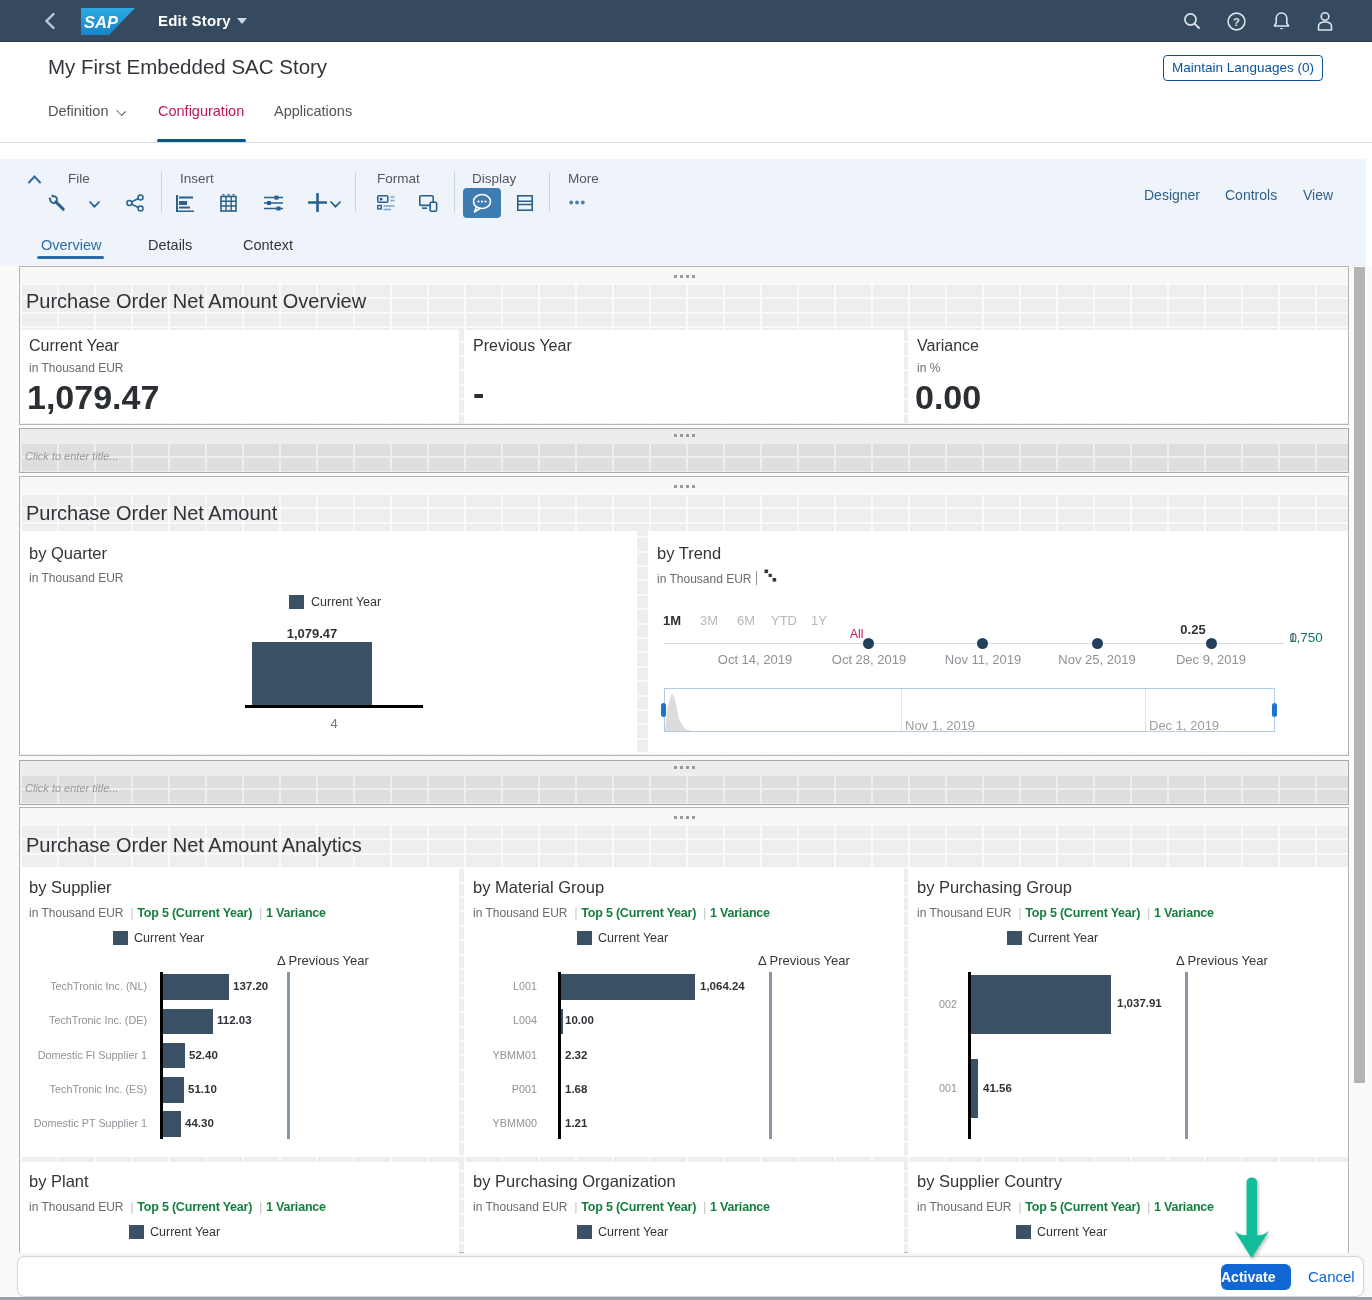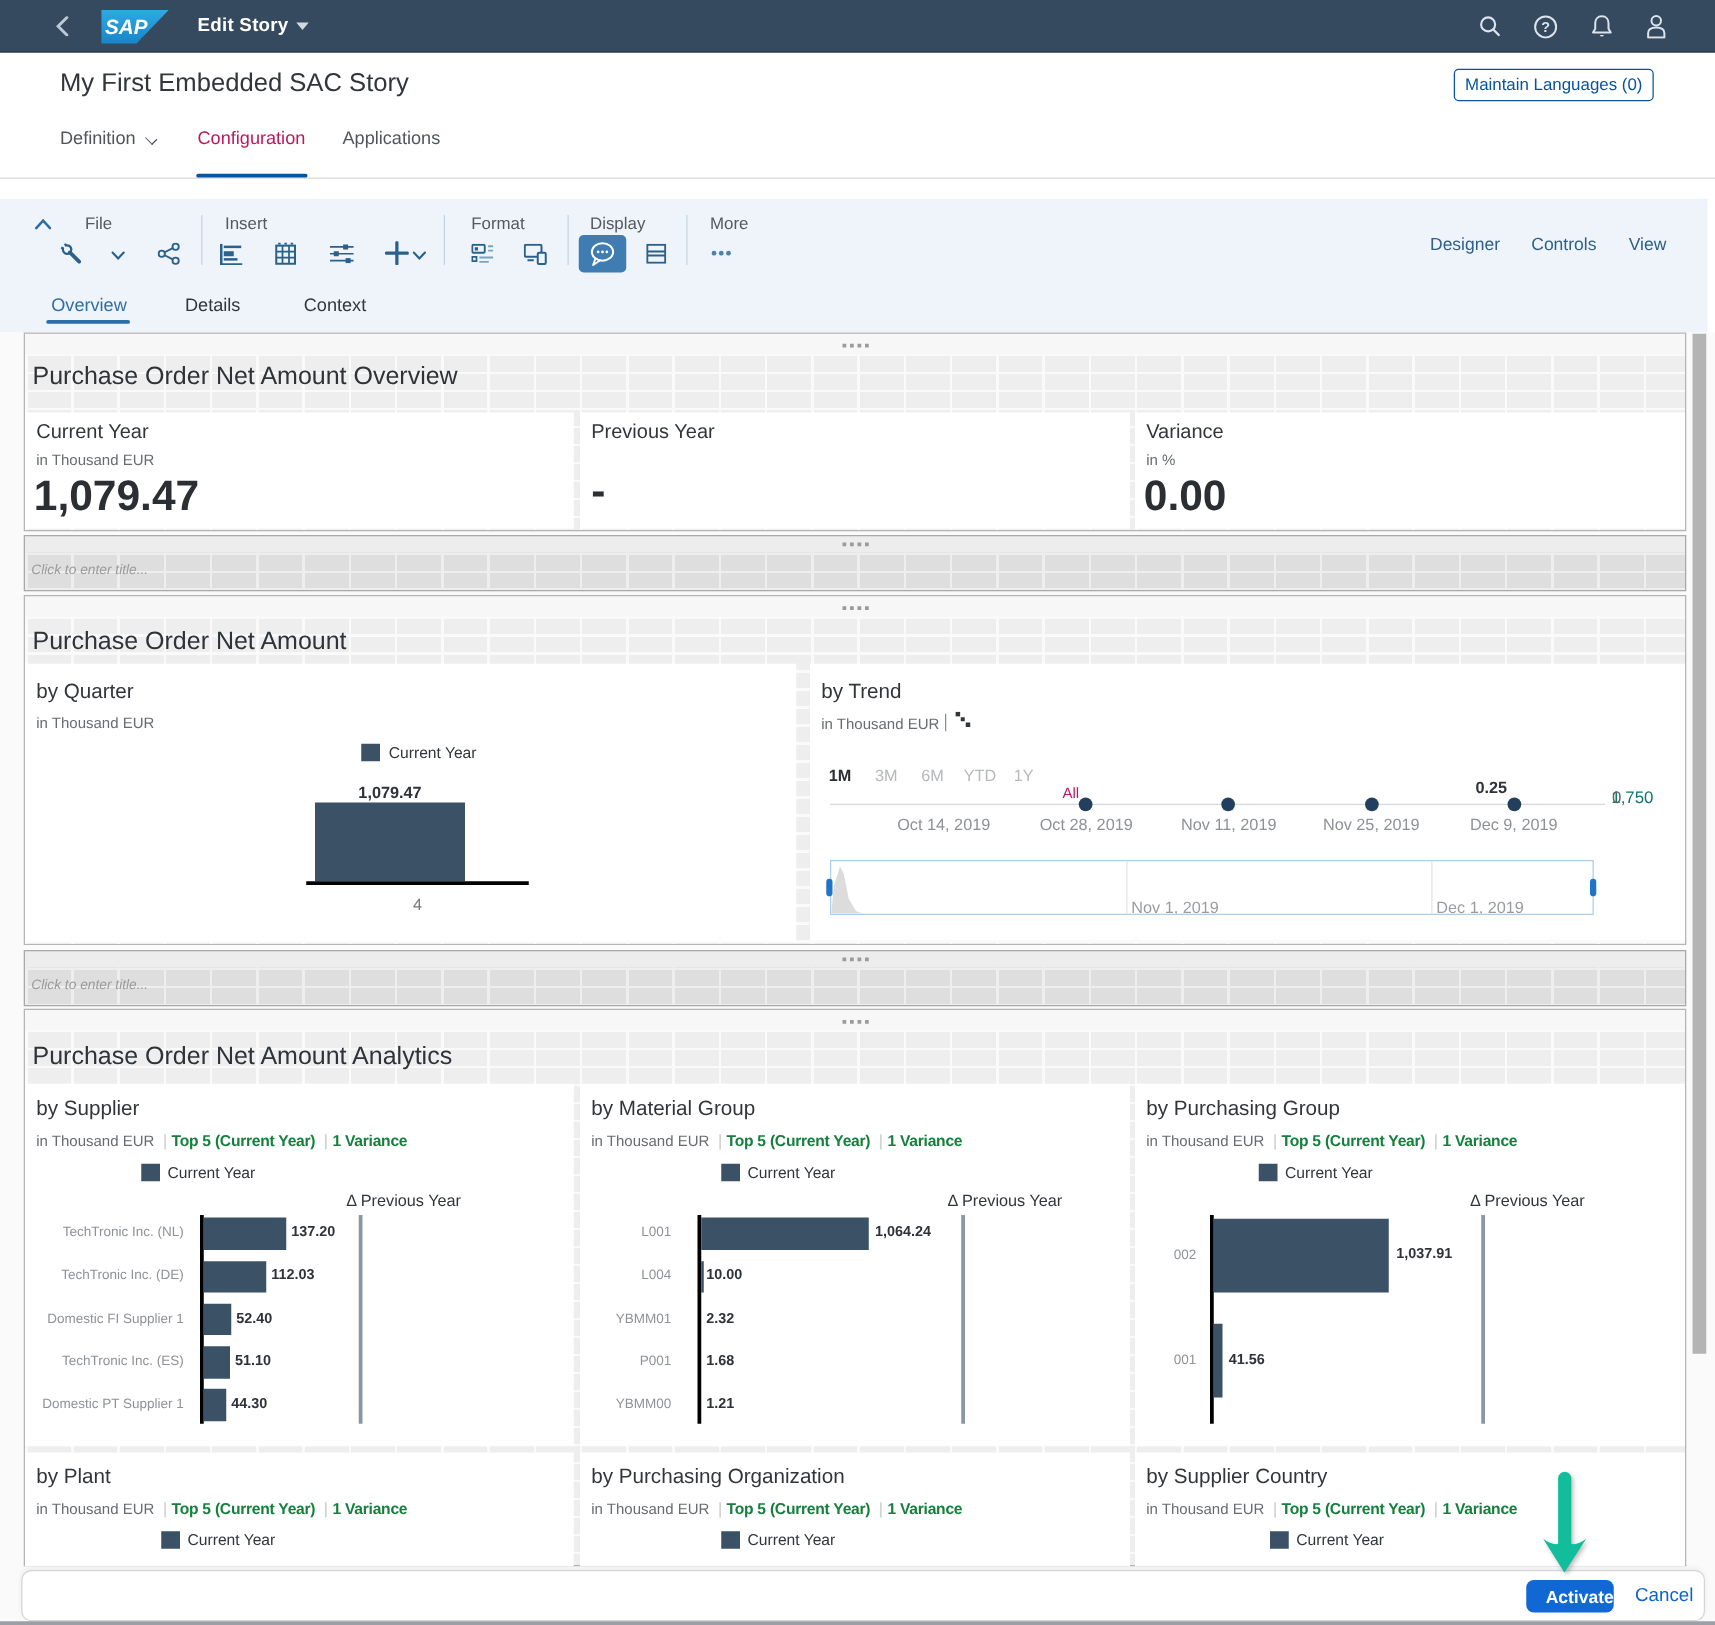--- a/index.html
+++ b/index.html
@@ -60,21 +60,21 @@
 .cat{position:absolute;font-size:10.8px;color:#8f9296;text-align:right;white-space:nowrap}
 .val{position:absolute;font-size:11.5px;font-weight:bold;color:#2f3338;white-space:nowrap}
 .dlabel{position:absolute;font-size:13px;color:#32363a;white-space:nowrap}
 .clickt{position:absolute;left:5px;top:21px;font-size:11px;font-style:italic;color:#9a9a9a}
 .tdot{position:absolute;top:107px;width:11px;height:11px;border-radius:50%;background:#22405e}
 .tdate{position:absolute;top:121px;width:110px;text-align:center;font-size:13px;color:#8e9196;white-space:nowrap}
 .nhandle{position:absolute;top:172px;width:5px;height:14px;border-radius:2.5px;background:#1f74c8}
 .scrollthumb{position:absolute;left:1354px;top:1px;width:11px;height:816px;background:#b4b4b4}
 
 .footer{position:absolute;left:17px;top:1256px;width:1347px;height:41px;background:#fff;border:1px solid #d5d5d5;border-radius:8px;box-shadow:0 -1px 4px rgba(0,0,0,.06)}
-.activate{position:absolute;left:1221px;top:1264px;width:70px;height:26px;background:#1168d4;border-radius:6px;color:#fff;font-size:14px;font-weight:bold;text-align:right;line-height:26px}
+.activate{position:absolute;left:1221px;top:1264px;width:70px;height:26px;background:#1168d4;border-radius:6px;color:#fff;font-size:14px;font-weight:bold;text-align:left;line-height:26px}
 .cancel{position:absolute;left:1308px;top:1268px;color:#0b63ce;font-size:15px}
 .botstrip{position:absolute;left:0;top:1297px;width:1372px;height:3px;background:#9aa0a5}
 </style>
 </head>
 <body>
 
 <div class="shell">
  <svg style="left:43px;top:13px" width="14" height="16" viewBox="0 0 14 16">
       <path d="M10.5 1 L3.5 8 L10.5 15" stroke="#bcc9d8" stroke-width="2.4" fill="none" stroke-linecap="round"></path>
     </svg>

